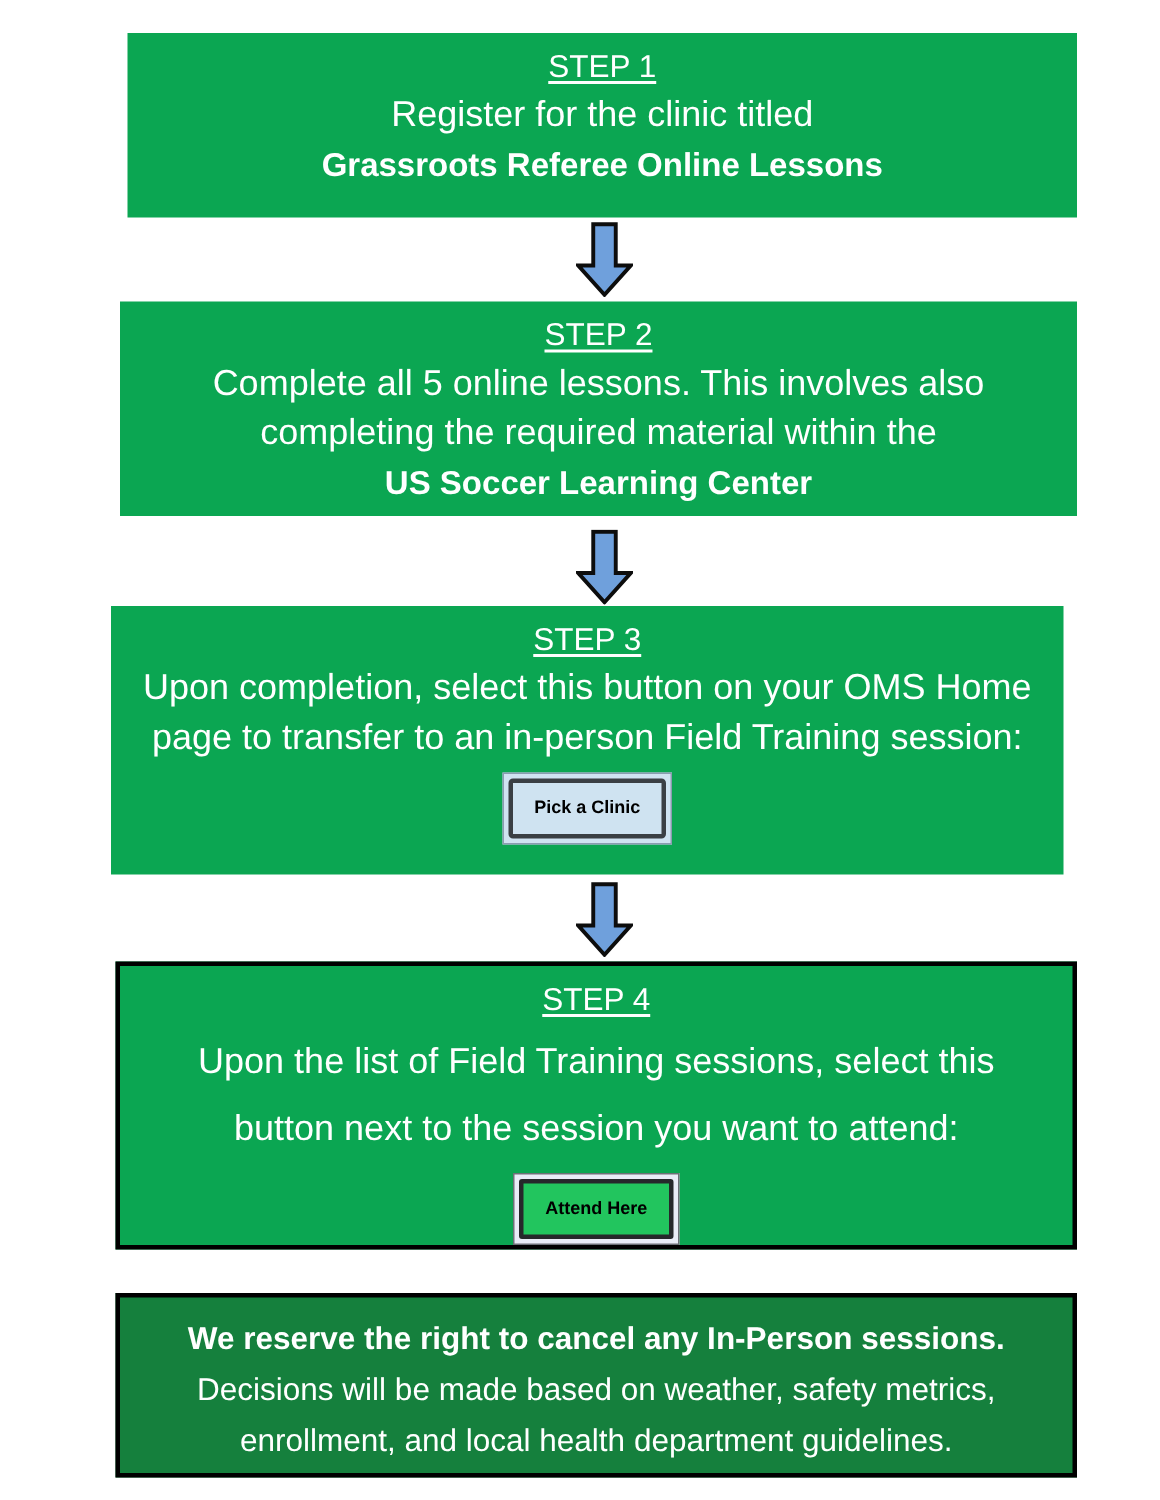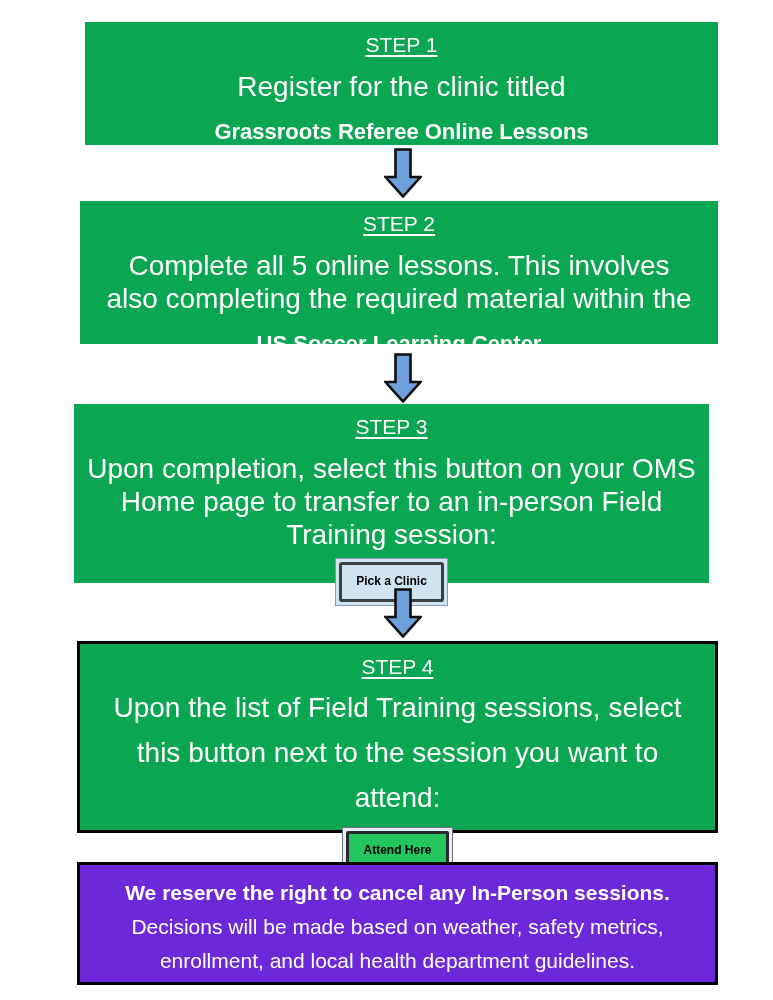--- a/index.html
+++ b/index.html
@@ -24,30 +24,29 @@
     font-weight: normal;
     font-size: 21px;
     line-height: 24px;
     text-decoration: underline;
     text-underline-offset: 3px;
     text-decoration-thickness: 2px;
     margin-top: 11px;
     text-align: right;
   }
   .body-text {
-    font-size: 28px;
+    font-size: 24px;
     line-height: 33px;
-    margin: 13px auto 0 auto;
+    margin: 3px auto 0 auto;
   }
   .body-text.wide-space { line-height: 45px; margin-top: 6px; }
   .em-line {
     font-size: 22px;
     font-weight: bold;
     line-height: 33px;
-    margin-top: 12px;
   }
   
   .down-arrow {
     position: absolute;
     left: 384px;
     width: 38px;
     height: 50px;
   }
   .down-arrow svg { display: block; width: 38px; height: 50px; }
   .down-arrow polygon { stroke: #0d0d0d; stroke-width: 2.6; }
@@ -70,21 +69,21 @@
     padding: 4px 14px 6px 14px;
     cursor: pointer;
   }
   .pick-frame { background: #cfe3f1; }
   .pick-btn   { background: #cfe3f1; }
   .attend-frame { background: #e9ecf7; border-color: #6c6f76; }
   .attend-btn   { background: #22c55e; border-color: #26282b; border-radius: 2px; }
   
   .warning-box {
     position: absolute;
-    background: #6d28d9;
+    background: #15803d;
     color: #ffffff;
     text-align: center;
     box-sizing: border-box;
     border: 3px solid #000000;
   }
   .warning-headline {
     font-weight: bold;
     font-size: 21px;
     line-height: 34px;
     margin-top: 11px;

